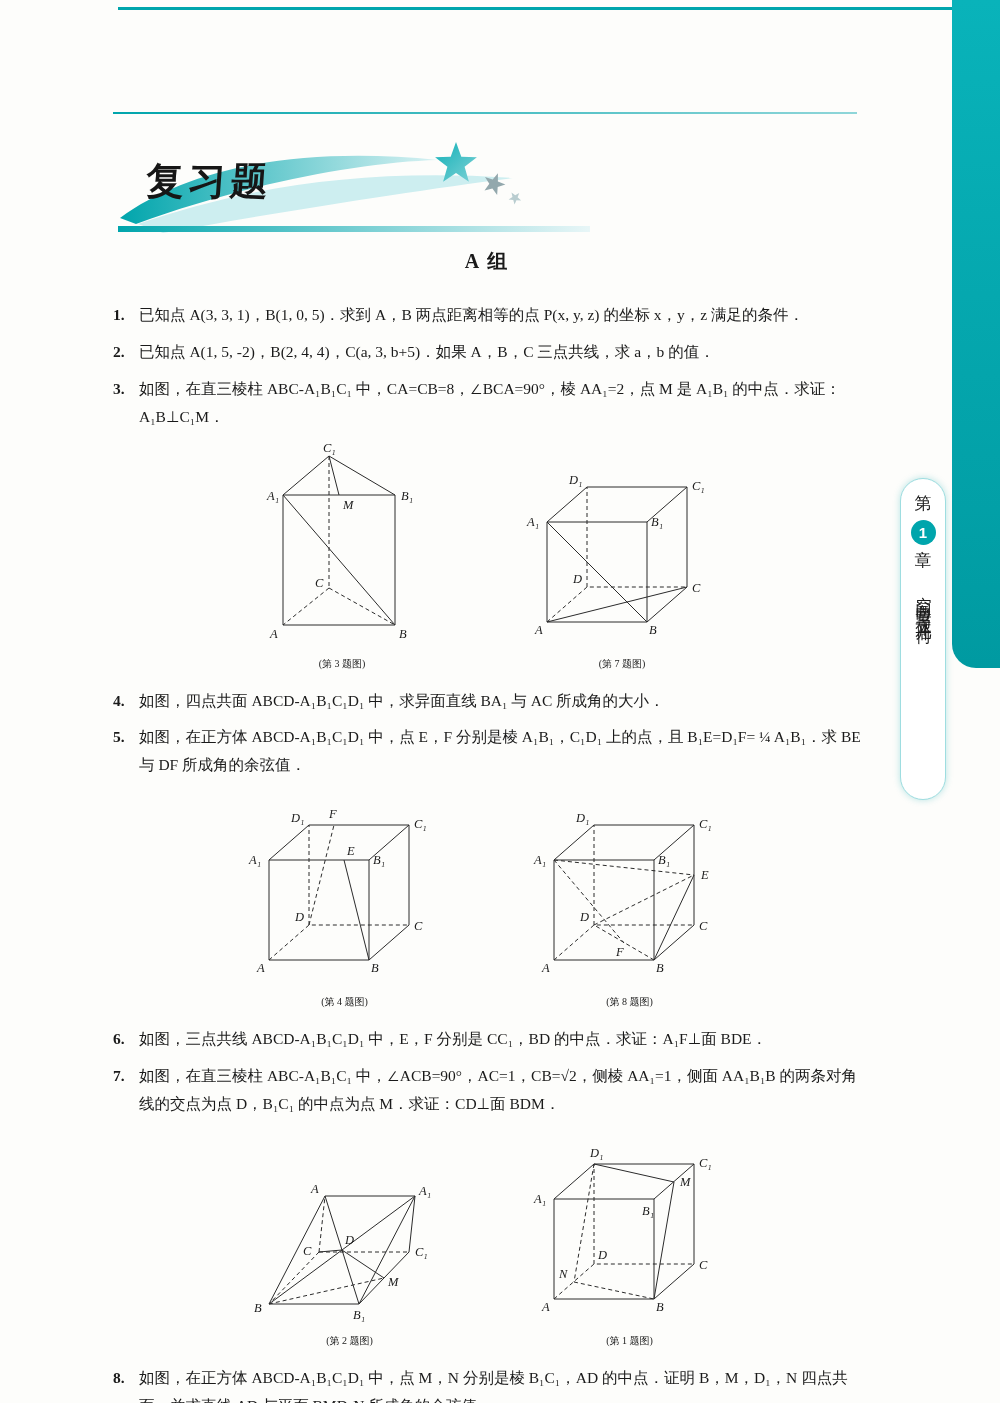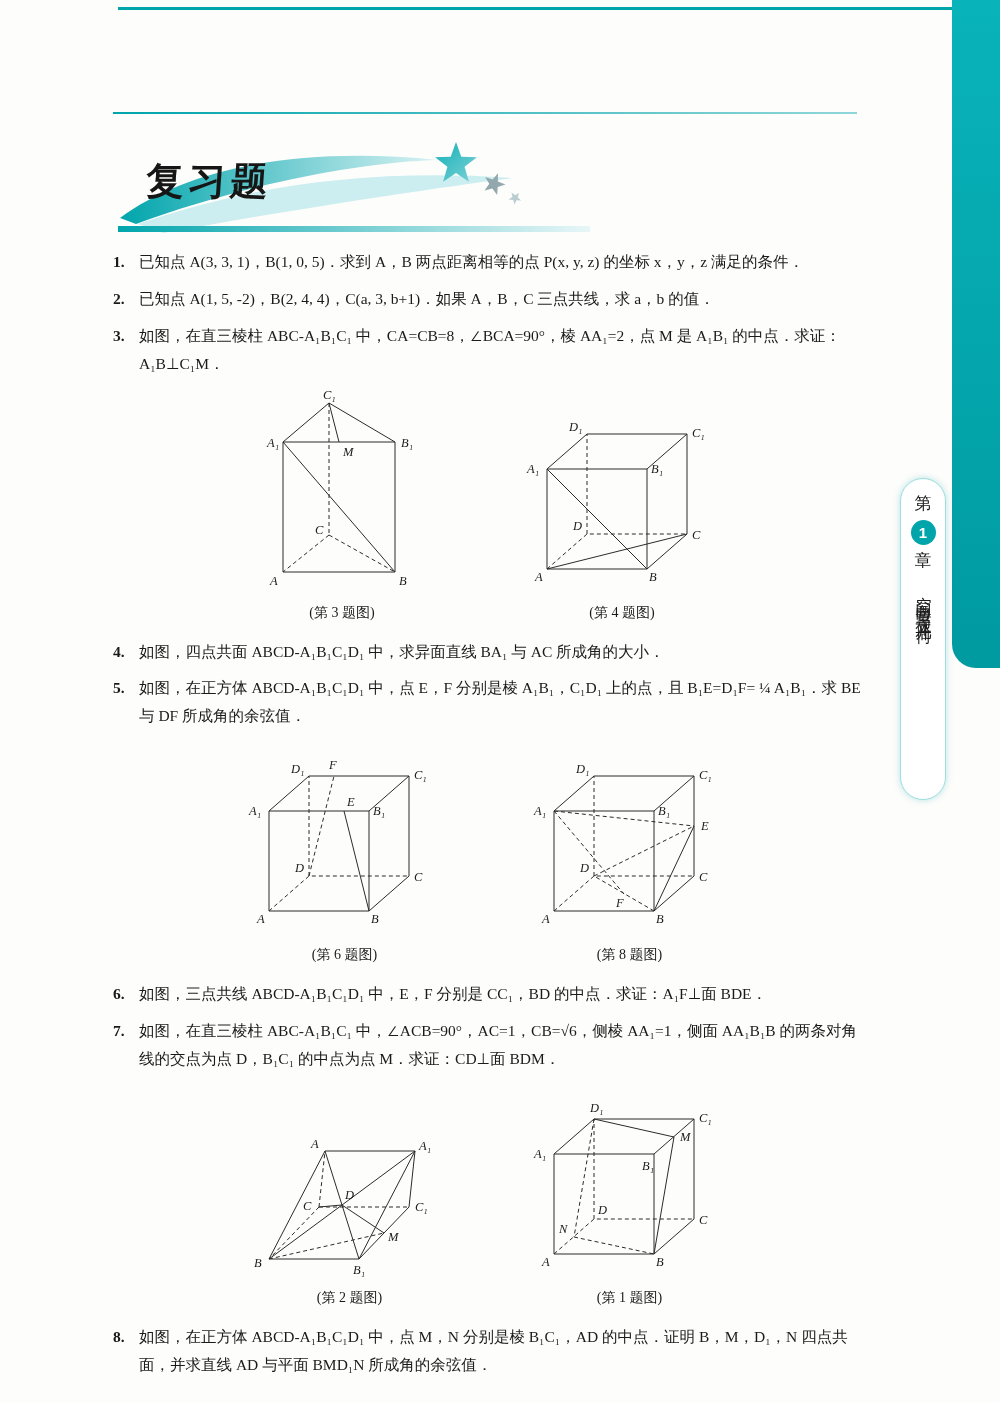--- a/index.html
+++ b/index.html
@@ -32,21 +32,21 @@
   
   .content{position:absolute;top:248px;left:113px;width:748px;}
   .group-title{text-align:center;font-size:20px;font-weight:bold;margin:0 0 26px 0;letter-spacing:2px;}
   .problem{display:flex;margin-bottom:9px;font-size:15.5px;line-height:1.8;}
   .problem .num{flex:0 0 26px;font-weight:bold;}
   .problem .ptext{flex:1;font-family:Liberation Serif, serif;}
 
   .fig-row{display:flex;justify-content:center;align-items:flex-end;margin:8px 0 16px 0;}
   .fig-row.r1{gap:95px;} .fig-row.r2{gap:90px;} .fig-row.r3{gap:80px;}
   .figure{text-align:center;}
-  .figure .caption{font-size:14px;margin-top:2px;}
+  .figure .caption{font-size:10px;margin-top:2px;}
   .fig svg{display:block;}
   .sl{stroke:#2b2b2b;stroke-width:1;fill:none;}
   .dl{stroke:#2b2b2b;stroke-width:1;fill:none;stroke-dasharray:4 3;}
   .vl{font-size:12.5px;font-style:italic;fill:#1a1a1a;font-family:"Liberation Serif","DejaVu Serif",serif;}
 </style>
 </head>
 <body>
 
 <div class="page">
 
@@ -82,28 +82,29 @@
       <path d="M2,84 C70,34 180,12 320,26 C240,28 120,52 18,90 Z" fill="url(#gSwoosh)"></path>
       <use href="#star" transform="translate(338,30)" fill="url(#gStar)"></use>
       <use href="#star" transform="translate(376,50) scale(0.52) rotate(20)" fill="#93a8ad"></use>
       <use href="#star" transform="translate(397,64) scale(0.3) rotate(40)" fill="#b9cdd0"></use>
       <rect x="0" y="92" width="472" height="6" fill="url(#gBar)"></rect>
     </svg>
     <div class="banner-title">复习题</div>
   </div>
 
   <div class="content">
+    <h2 class="group-title">A 组</h2>
 
     <div class="problem">
       <span class="num">1.</span>
       <span class="ptext">已知点 A(3, 3, 1)，B(1, 0, 5)．求到 A，B 两点距离相等的点 P(x, y, z) 的坐标 x，y，z 满足的条件．</span>
     </div>
     <div class="problem">
       <span class="num">2.</span>
-      <span class="ptext">已知点 A(1, 5, -2)，B(2, 4, 4)，C(a, 3, b+1)．如果 A，B，C 三点共线，求 a，b 的值．</span>
+      <span class="ptext">已知点 A(1, 5, -2)，B(2, 4, 4)，C(a, 3, b+5)．如果 A，B，C 三点共线，求 a，b 的值．</span>
     </div>
     <div class="problem">
       <span class="num">3.</span>
       <span class="ptext">如图，在直三棱柱 ABC-A₁B₁C₁ 中，CA=CB=8，∠BCA=90°，棱 AA₁=2，点 M 是 A₁B₁ 的中点．求证：A₁B⊥C₁M．</span>
     </div>
 
     <div class="fig-row r1">
       <div class="figure fig">
         <svg width="175" height="215" viewBox="0 0 175 215">
           <path class="sl" d="M28,55 L140,55 L74,16 Z"></path>
@@ -136,21 +137,21 @@
           <line class="sl" x1="22" y1="172" x2="162" y2="137"></line>
           <text class="vl" x="10" y="184">A</text>
           <text class="vl" x="124" y="184">B</text>
           <text class="vl" x="167" y="142">C</text>
           <text class="vl" x="48" y="133">D</text>
           <text class="vl" x="2" y="76">A₁</text>
           <text class="vl" x="126" y="76">B₁</text>
           <text class="vl" x="167" y="40">C₁</text>
           <text class="vl" x="44" y="34">D₁</text>
         </svg>
-        <div class="caption">(第 4 题图)</div>
+        <div class="caption">(第 7 题图)</div>
       </div>
     </div>
 
     <div class="problem">
       <span class="num">4.</span>
       <span class="ptext">如图，四点共面 ABCD-A₁B₁C₁D₁ 中，求异面直线 BA₁ 与 AC 所成角的大小．</span>
     </div>
     <div class="problem">
       <span class="num">5.</span>
       <span class="ptext">如图，在正方体 ABCD-A₁B₁C₁D₁ 中，点 E，F 分别是棱 A₁B₁，C₁D₁ 上的点，且 B₁E=D₁F= ¼ A₁B₁．求 BE 与 DF 所成角的余弦值．</span>
@@ -170,21 +171,21 @@
           <text class="vl" x="124" y="184">B</text>
           <text class="vl" x="167" y="142">C</text>
           <text class="vl" x="48" y="133">D</text>
           <text class="vl" x="2" y="76">A₁</text>
           <text class="vl" x="126" y="76">B₁</text>
           <text class="vl" x="167" y="40">C₁</text>
           <text class="vl" x="44" y="34">D₁</text>
           <text class="vl" x="100" y="67">E</text>
           <text class="vl" x="82" y="30">F</text>
         </svg>
-        <div class="caption">(第 6 题图)</div>
+        <div class="caption">(第 4 题图)</div>
       </div>
       <div class="figure fig">
         <svg width="195" height="205" viewBox="0 0 195 205">
           <path class="sl" d="M22,72 L122,72 L122,172 L22,172 Z"></path>
           <path class="sl" d="M22,72 L62,37 L162,37 L122,72"></path>
           <path class="sl" d="M122,172 L162,137 L162,37"></path>
           <path class="dl" d="M22,172 L62,137 L162,137"></path>
           <line class="dl" x1="62" y1="137" x2="62" y2="37"></line>
           <line class="dl" x1="122" y1="172" x2="62" y2="137"></line>
           <line class="dl" x1="62" y1="137" x2="162" y2="87"></line>
@@ -205,21 +206,21 @@
         <div class="caption">(第 8 题图)</div>
       </div>
     </div>
 
     <div class="problem">
       <span class="num">6.</span>
       <span class="ptext">如图，三点共线 ABCD-A₁B₁C₁D₁ 中，E，F 分别是 CC₁，BD 的中点．求证：A₁F⊥面 BDE．</span>
     </div>
     <div class="problem">
       <span class="num">7.</span>
-      <span class="ptext">如图，在直三棱柱 ABC-A₁B₁C₁ 中，∠ACB=90°，AC=1，CB=√6，侧棱 AA₁=1，侧面 AA₁B₁B 的两条对角线的交点为点 D，B₁C₁ 的中点为点 M．求证：CD⊥面 BDM．</span>
+      <span class="ptext">如图，在直三棱柱 ABC-A₁B₁C₁ 中，∠ACB=90°，AC=1，CB=√2，侧棱 AA₁=1，侧面 AA₁B₁B 的两条对角线的交点为点 D，B₁C₁ 的中点为点 M．求证：CD⊥面 BDM．</span>
     </div>
 
     <div class="fig-row r3">
       <div class="figure fig">
         <svg width="205" height="150" viewBox="0 0 205 150">
           <path class="sl" d="M78,14 L168,14 L112,122 L22,122 Z"></path>
           <line class="sl" x1="168" y1="14" x2="162" y2="70"></line>
           <line class="sl" x1="112" y1="122" x2="162" y2="70"></line>
           <line class="sl" x1="78" y1="14" x2="112" y2="122"></line>
           <line class="sl" x1="168" y1="14" x2="22" y2="122"></line>

